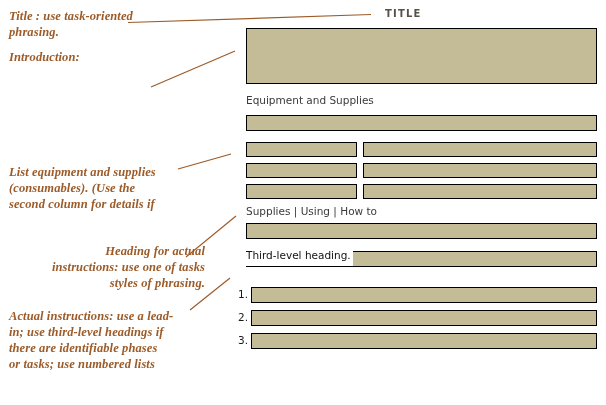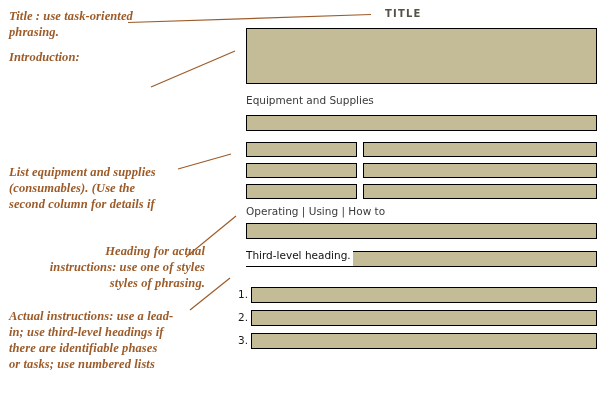--- a/index.html
+++ b/index.html
@@ -117,21 +117,21 @@
   </div>
 
   <div class="annot annot-block" style="left:9px; top:164px;">
     <div>List equipment and supplies</div>
     <div>(consumables). (Use the</div>
     <div>second column for details if</div>
   </div>
 
   <div class="annot annot-block" style="left:9px; top:243px;text-align:right;">
     <div>Heading for actual</div>
-    <div>instructions: use one of styles</div>
+    <div>instructions: use one of tasks</div>
     <div>styles of phrasing.</div>
   </div>
 
   <div class="annot annot-block" style="left:9px; top:308px;">
     <div>Actual instructions: use a lead-</div>
     <div>in; use third-level headings if</div>
     <div>there are identifiable phases</div>
     <div>or tasks; use numbered lists</div>
 
   </div>
@@ -156,21 +156,21 @@
 
     <div class="bar" style="left:9px; top:142px; width:111px; height:15px;"></div>
     <div class="bar" style="left:126px; top:142px; width:234px; height:15px;"></div>
 
     <div class="bar" style="left:9px; top:163px; width:111px; height:15px;"></div>
     <div class="bar" style="left:126px; top:163px; width:234px; height:15px;"></div>
 
     <div class="bar" style="left:9px; top:184px; width:111px; height:15px;"></div>
     <div class="bar" style="left:126px; top:184px; width:234px; height:15px;"></div>
 
-    <div class="doclabel" style="left:9px; top:205px;">Operating | Using | How to</div>
+    <div class="doclabel" style="left:9px; top:205px;">Supplies | Using | How to</div>
 
     <div class="bar" style="left:9px; top:223px; width:351px; height:16px;"></div>
 
     <div class="bar" style="left:9px; top:251px; width:351px; height:16px;"></div>
     <div class="doclabel third" style="left:9px; top:249px;">Third-level heading.</div>
 
     <div class="numlabel" style="left:1px; top:288px;">1.</div>
     <div class="bar" style="left:14px; top:287px; width:346px; height:16px;"></div>
 
     <div class="numlabel" style="left:1px; top:311px;">2.</div>

